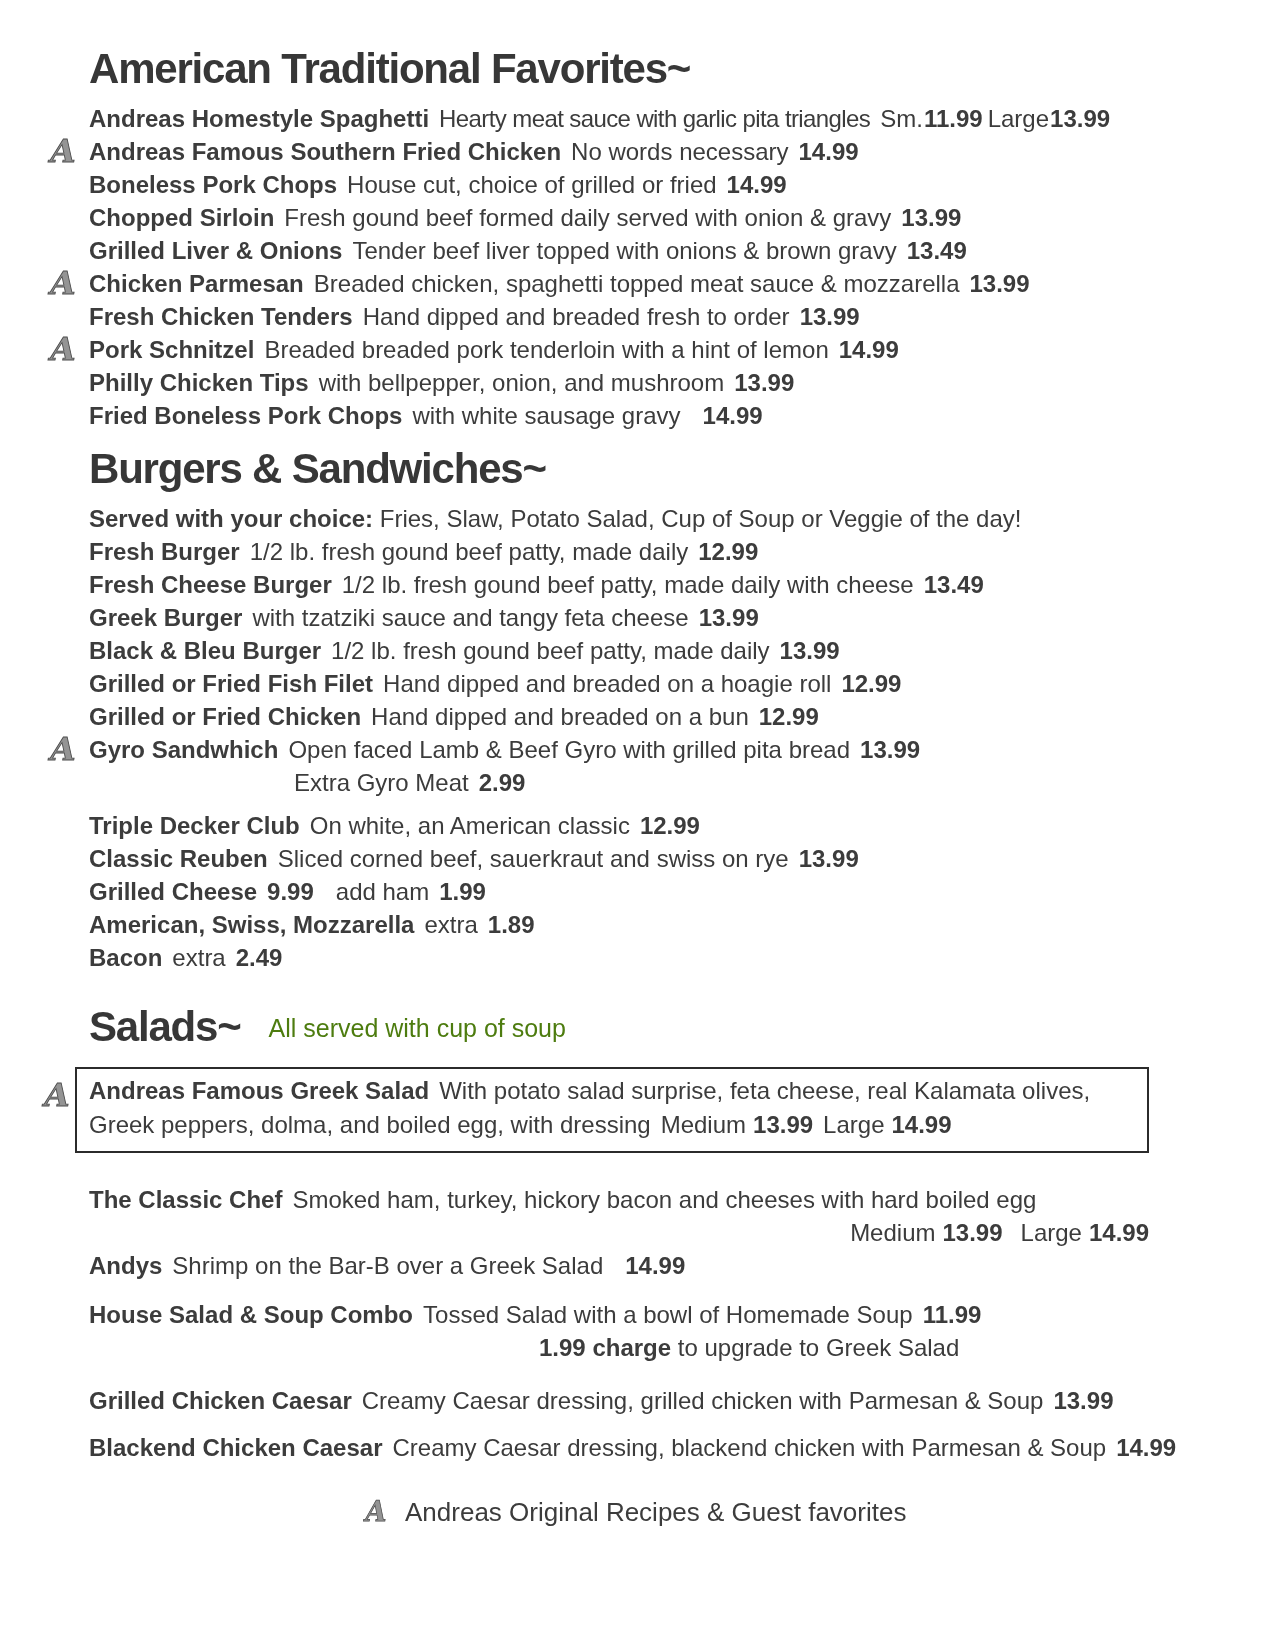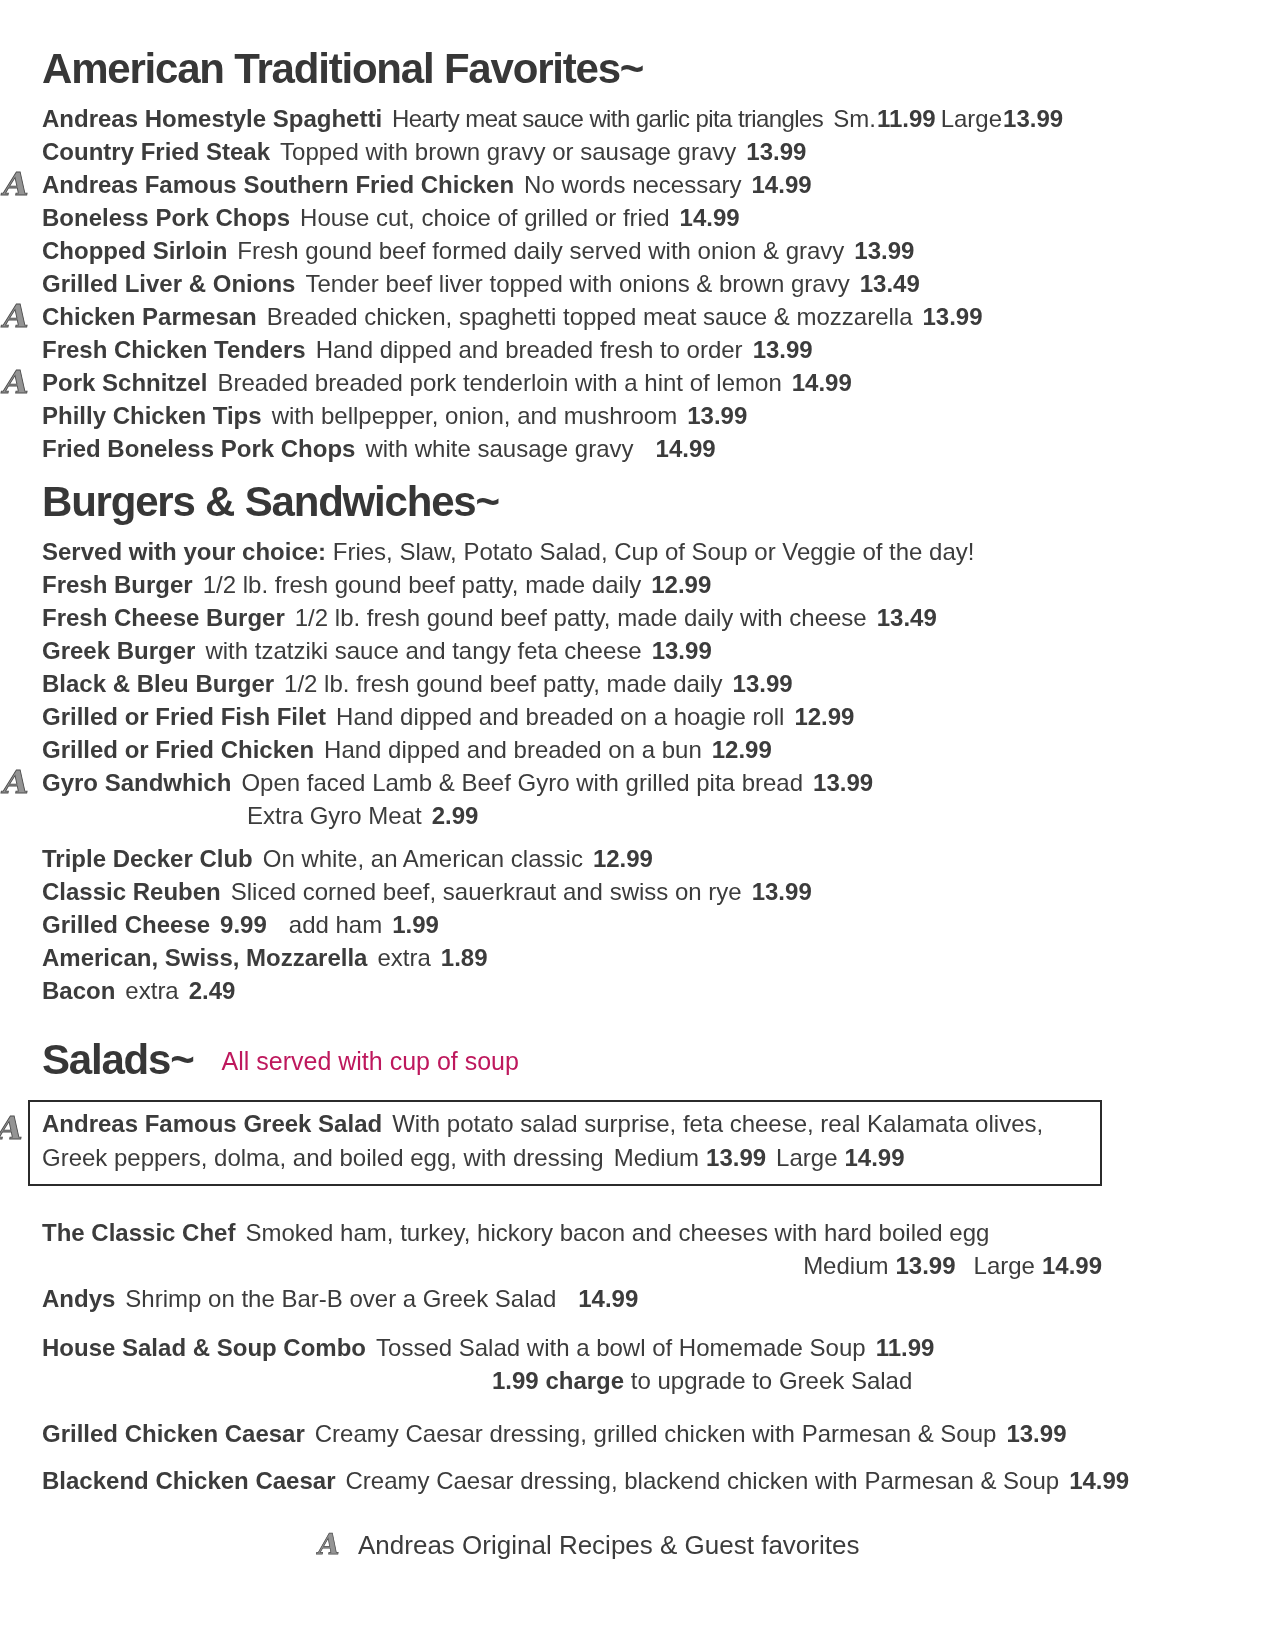--- a/index.html
+++ b/index.html
@@ -4,29 +4,29 @@
 <style>
   * { box-sizing: border-box; }
   html, body { margin: 0; padding: 0; }
   body {
     width: 1275px; height: 1650px;
     background: #ffffff;
     font-family: "Liberation Sans", "DejaVu Sans", sans-serif;
     color: #3c3c3c;
     overflow: hidden;
   }
-  .menu { padding: 46px 55px 0 42px; }
+  .menu { padding: 46px 55px 0 89px; }
 
   .sec-title {
     font-size: 42px; font-weight: bold; line-height: 46px;
     letter-spacing: -1.2px; color: #373737; margin: 0 0 10px 0;
   }
   .sub-inline {
     font-size: 25px; font-weight: normal; letter-spacing: 0;
-    margin-left: 28px; color: #be185d; vertical-align: 4px;
+    margin-left: 28px; color: #4d7c0f; vertical-align: 4px;
   }
 
   .ln { font-size: 24px; line-height: 33px; white-space: nowrap; position: relative; }
   .nm { font-weight: bold; margin-right: 10px; }
   .ds { margin-right: 10px; }
   .pr { font-weight: bold; }
   .sz { margin-right: 1px; }
   .szl { margin-left: 5px; margin-right: 1px; }
   .sz2 { margin-right: 7px; }
   .sp16 { margin-right: 18px; }
@@ -79,23 +79,20 @@
 
 <div class="menu">
 
   <section>
     <h1 class="sec-title">American Traditional Favorites~</h1>
 
     <div class="ln">
       <span class="nm">Andreas Homestyle Spaghetti</span><span class="ds cond">Hearty meat sauce with garlic pita triangles</span><span class="sz">Sm.</span><span class="pr">11.99</span><span class="szl">Large</span><span class="pr">13.99</span>
     </div>
 
-    <div class="ln">
-      <span class="nm">Country Fried Steak</span><span class="ds">Topped with brown gravy or sausage gravy</span><span class="pr">13.99</span>
-    </div>
 
     <div class="ln">
       <span class="a-icon">
           <svg viewBox="0 0 40 44">
             <text class="a-glyph" x="20" y="34" text-anchor="middle">A</text>
           </svg>
         </span>
       <span class="nm">Andreas Famous Southern Fried Chicken</span><span class="ds">No words necessary</span><span class="pr">14.99</span>
     </div>
 

